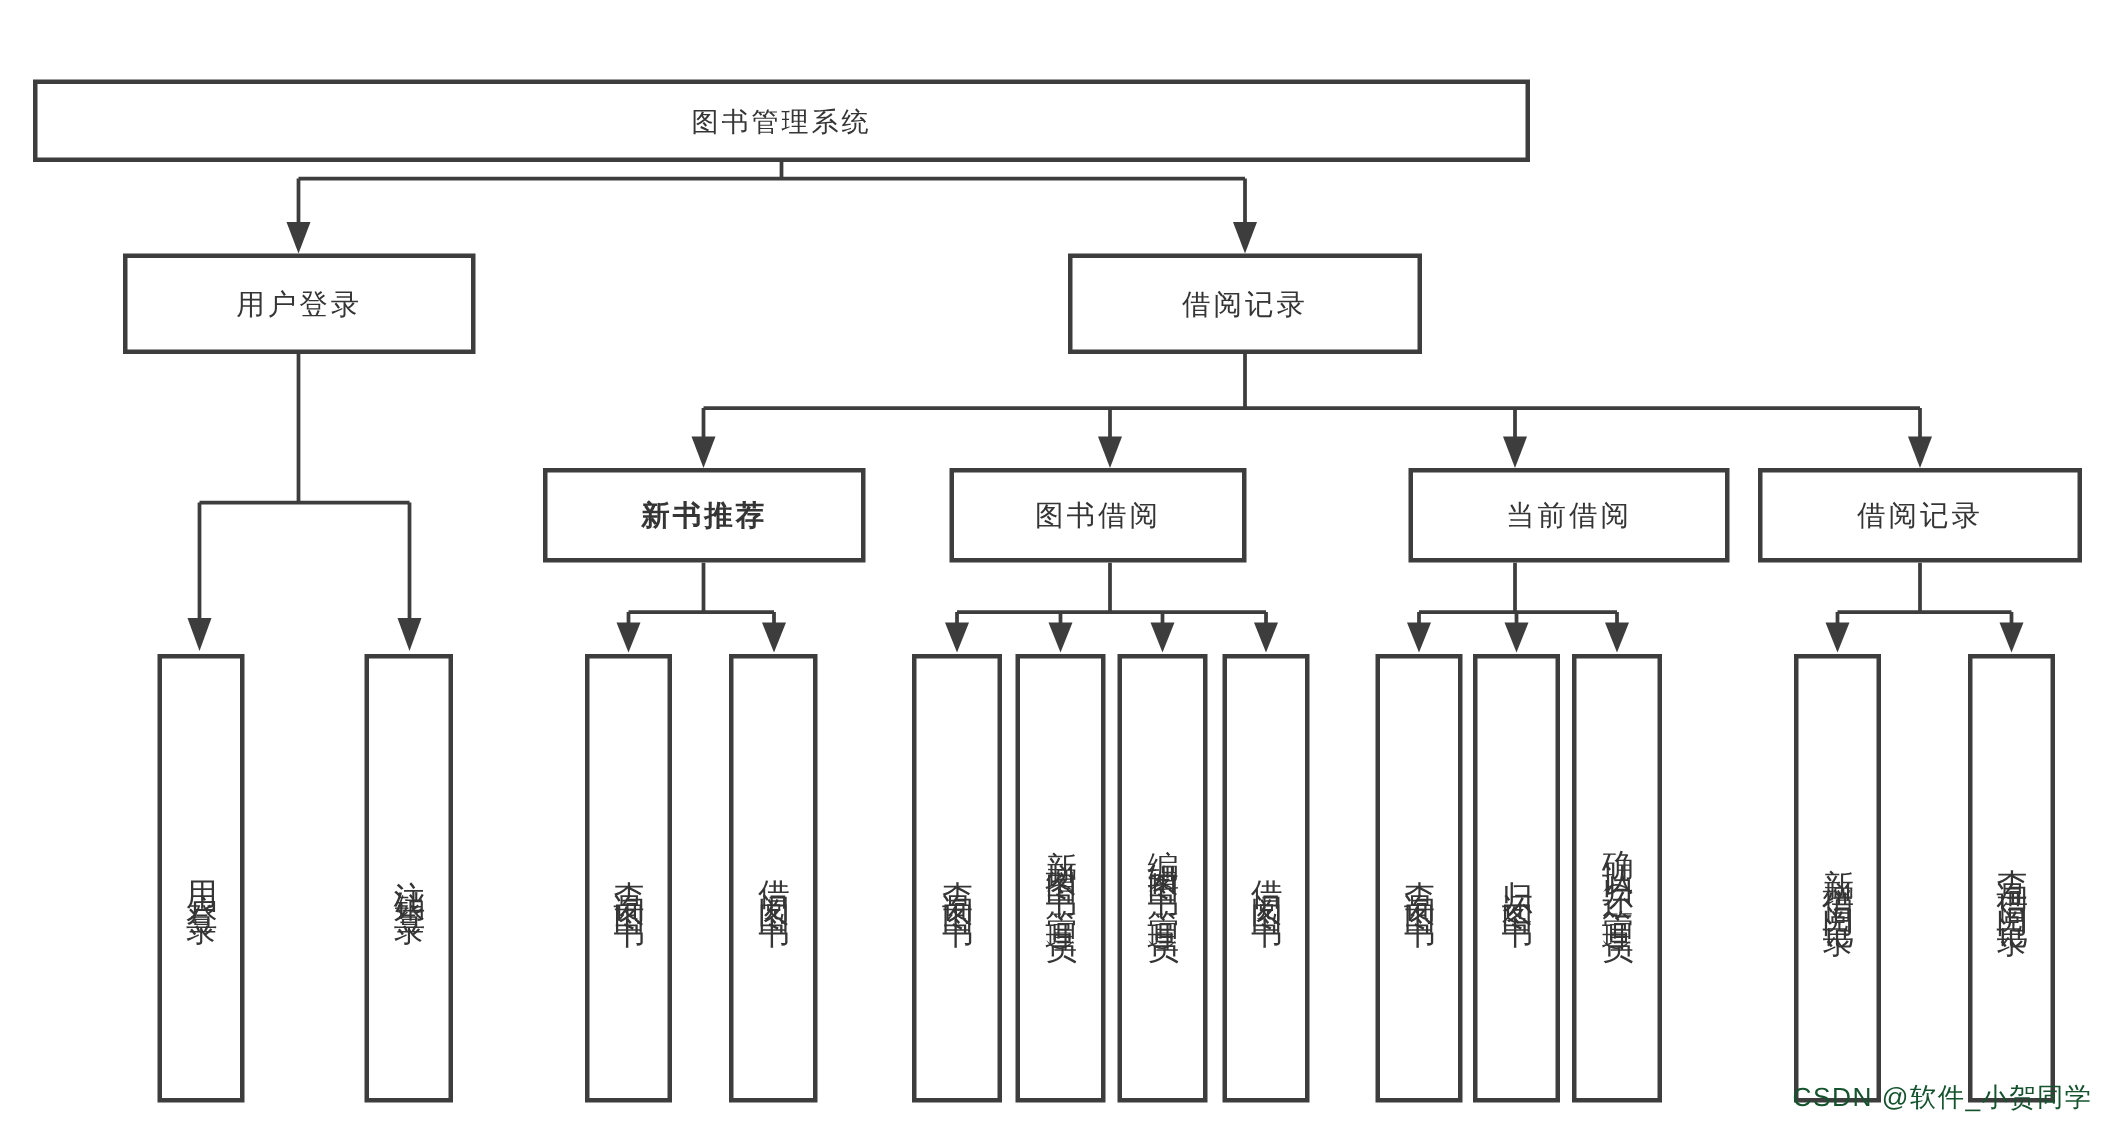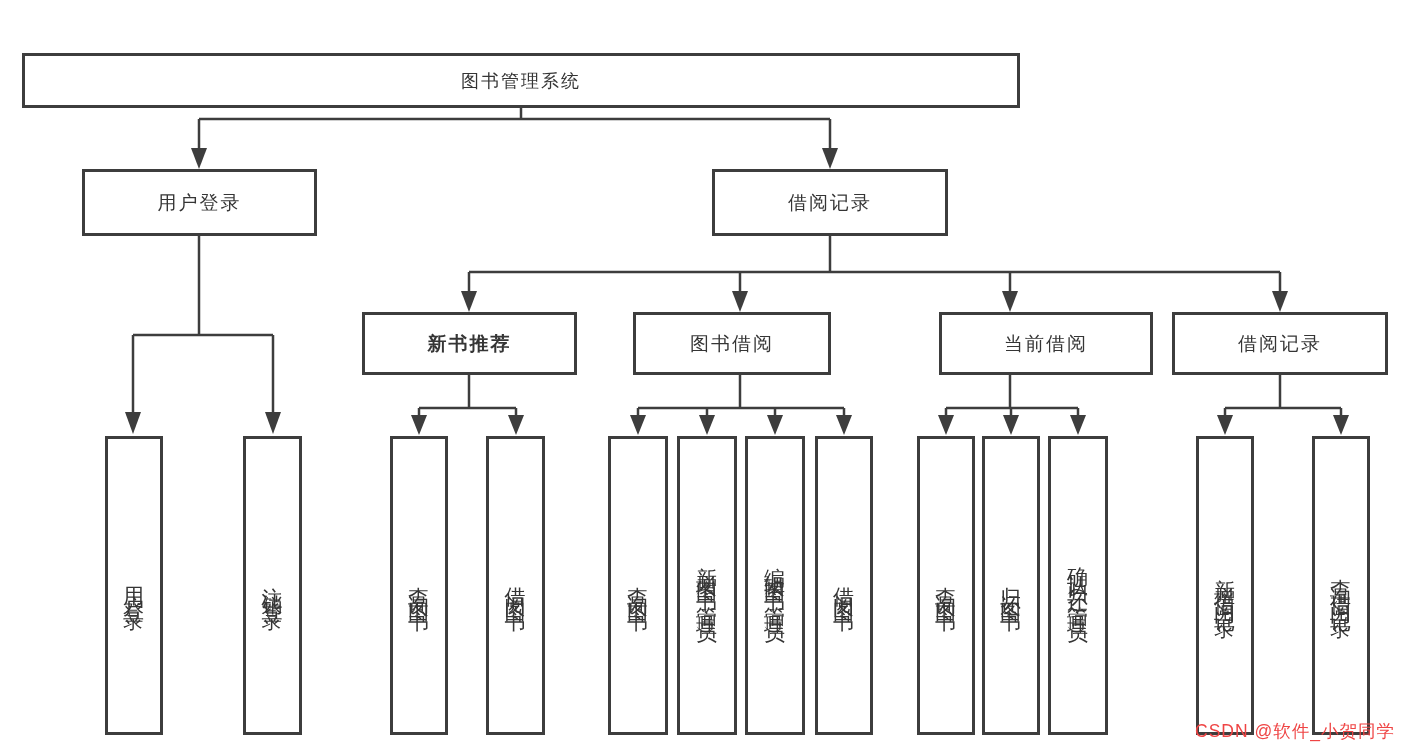--- a/index.html
+++ b/index.html
@@ -50,21 +50,21 @@
     font-size: 21px;
     letter-spacing: 8px;
     line-height: 1;
     white-space: nowrap;
   }
   .watermark {
     position: absolute;
     right: 10px;
     bottom: 4px;
     font-size: 17.5px;
-    color: #ef4444;
+    color: #14532d;
     letter-spacing: 1px;
     white-space: nowrap;
   }
 </style>
 </head>
 <body>
 
 <div id="canvas">
 
   <svg id="wires" viewBox="0 0 1405 747" xmlns="http://www.w3.org/2000/svg">

